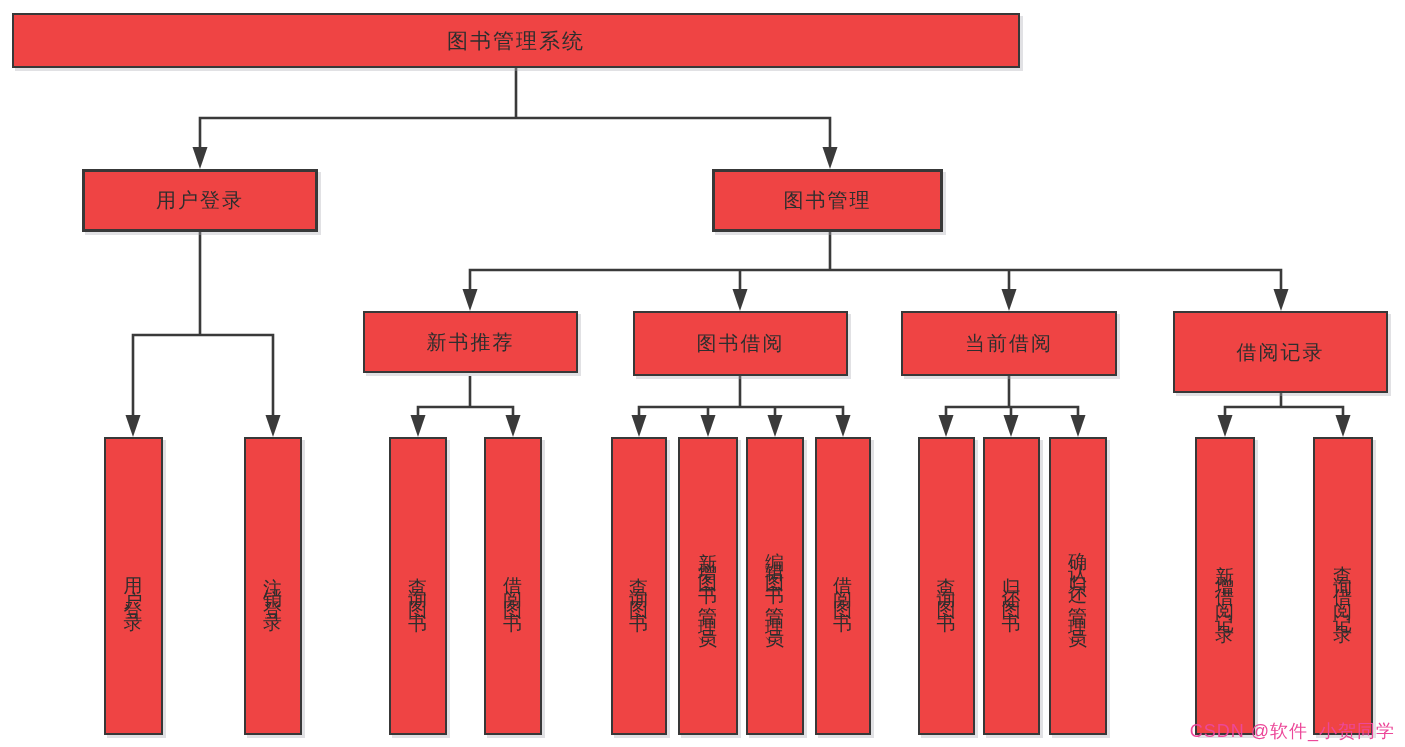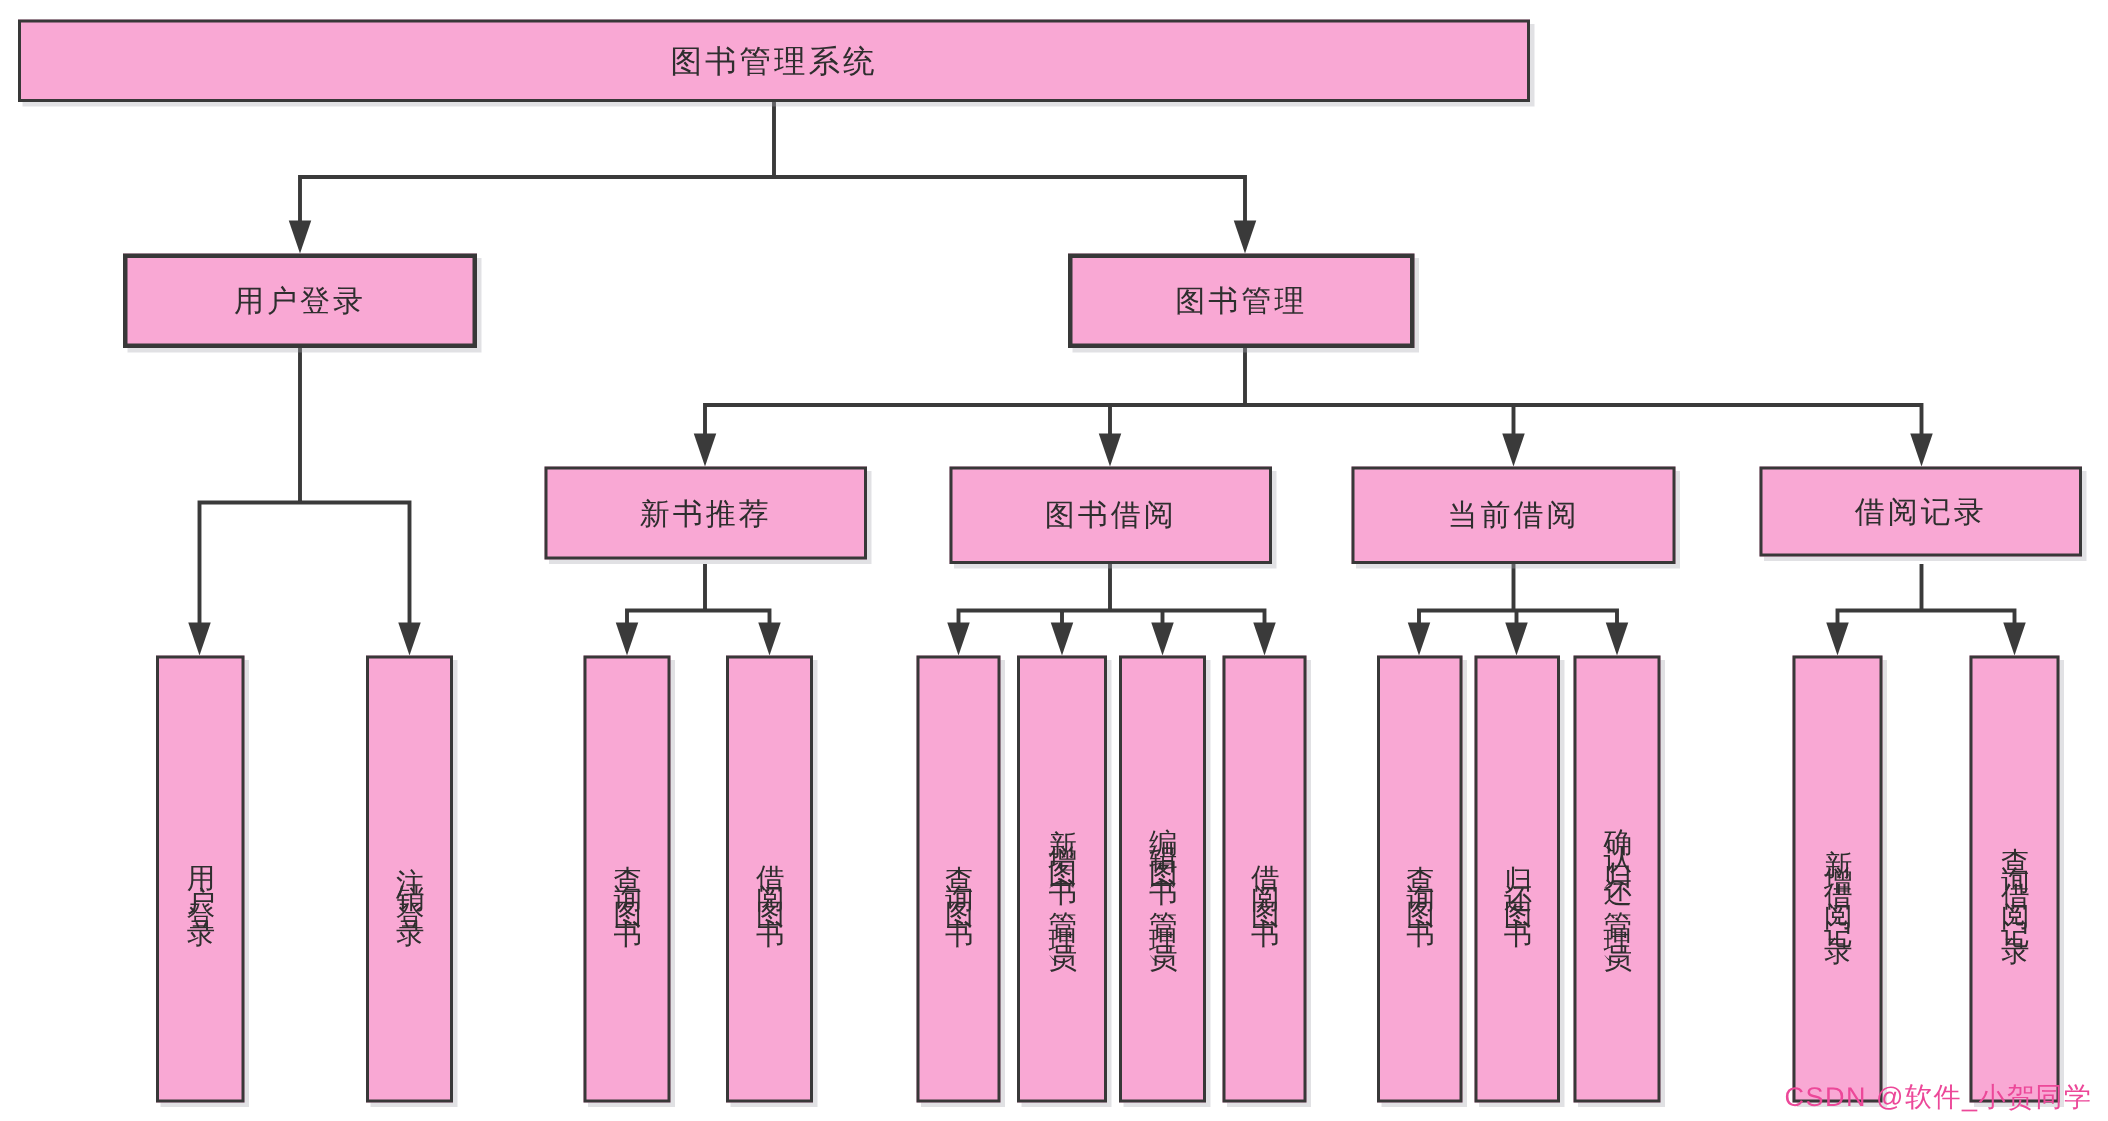--- a/index.html
+++ b/index.html
@@ -20,21 +20,21 @@
   }
   svg.connectors path {
     fill: none;
     stroke: #3a3a3a;
     stroke-width: 2.6;
   }
   svg.connectors polygon { fill: #3a3a3a; stroke: none; }
   .node {
     position: absolute;
     box-sizing: border-box;
-    background: #f9a8d4;
+    background: #ef4444;
     border: 2.5px solid #383838;
     display: flex;
     align-items: center;
     justify-content: center;
     z-index: 2;
     box-shadow: 3px 3px 0 rgba(170,170,178,0.35);
   }
   .node.root  { border-width: 2px; font-size: 21px; }
   .node.lvl2  { border-width: 3px; font-size: 20px; }
   .node.lvl3  { border-width: 2.5px; font-size: 20px; }
@@ -128,21 +128,21 @@
 
   <div class="node lvl3" style="left:363px; top:311px; width:215px; height:62px;">
     <span class="lbl">新书推荐</span>
   </div>
   <div class="node lvl3" style="left:901px; top:311px; width:216px; height:65px;">
     <span class="lbl">当前借阅</span>
   </div>
   <div class="node lvl3" style="left:633px; top:311px; width:215px; height:65px;">
     <span class="lbl">图书借阅</span>
   </div>
-  <div class="node lvl3" style="left:1173px; top:311px; width:215px; height:60px;">
+  <div class="node lvl3" style="left:1173px; top:311px; width:215px; height:82px;">
     <span class="lbl">借阅记录</span>
   </div>
 
   <div class="node leaf" style="left:104px; top:437px; width:59px; height:298px;">
     <span class="lbl">用户登录</span>
   </div>
   <div class="node leaf" style="left:244px; top:437px; width:58px; height:298px;">
     <span class="lbl">注销登录</span>
   </div>
 

